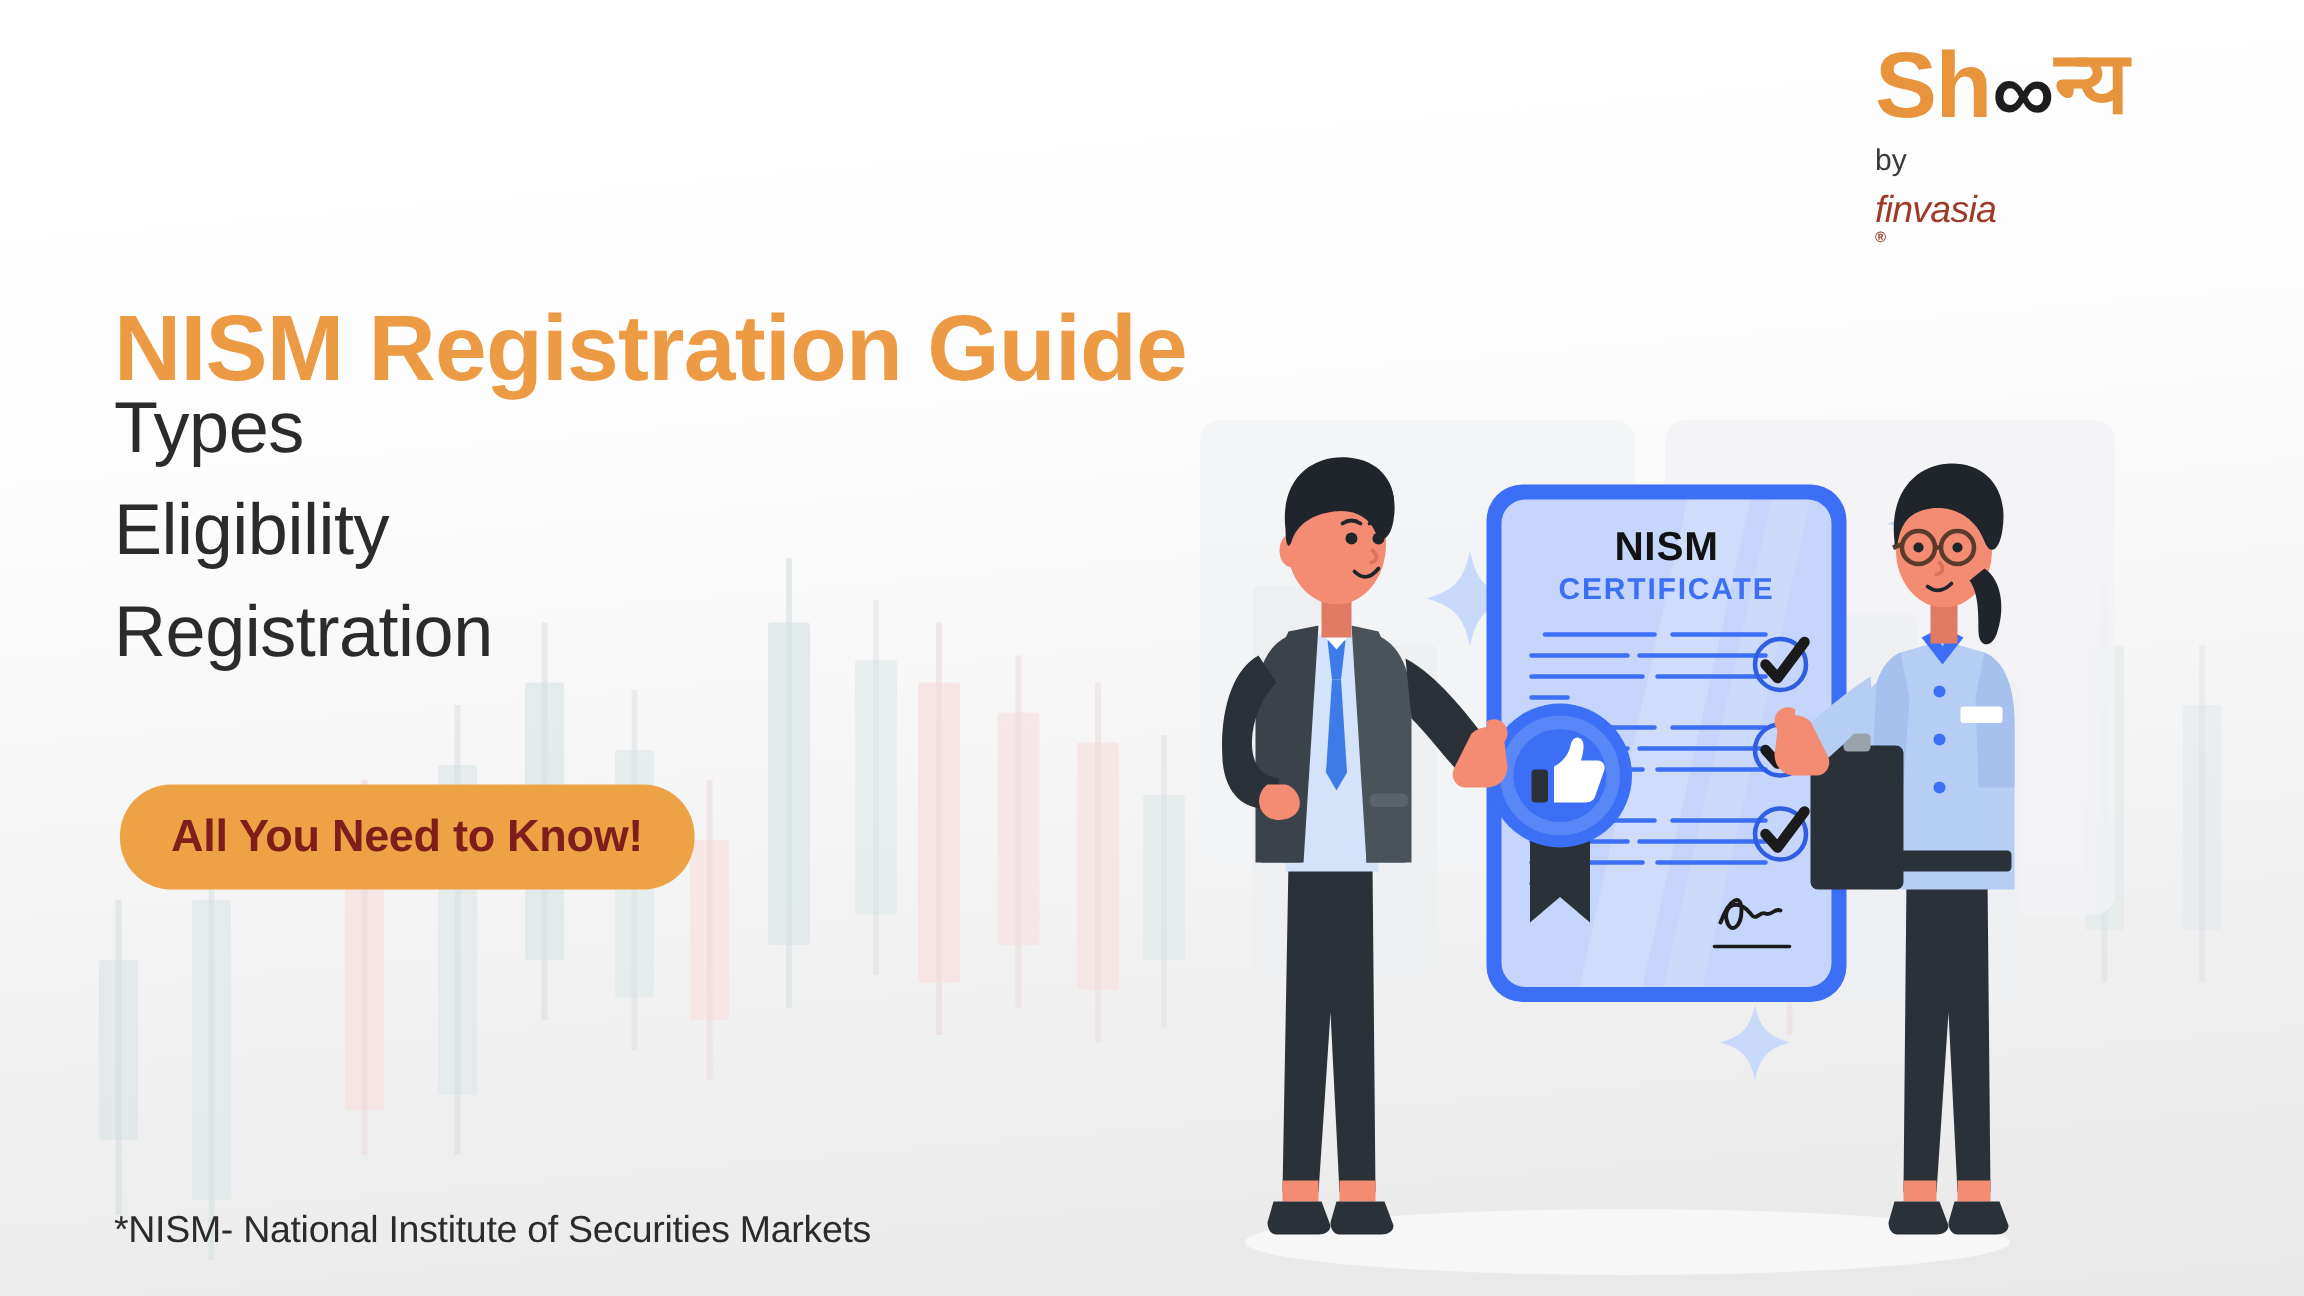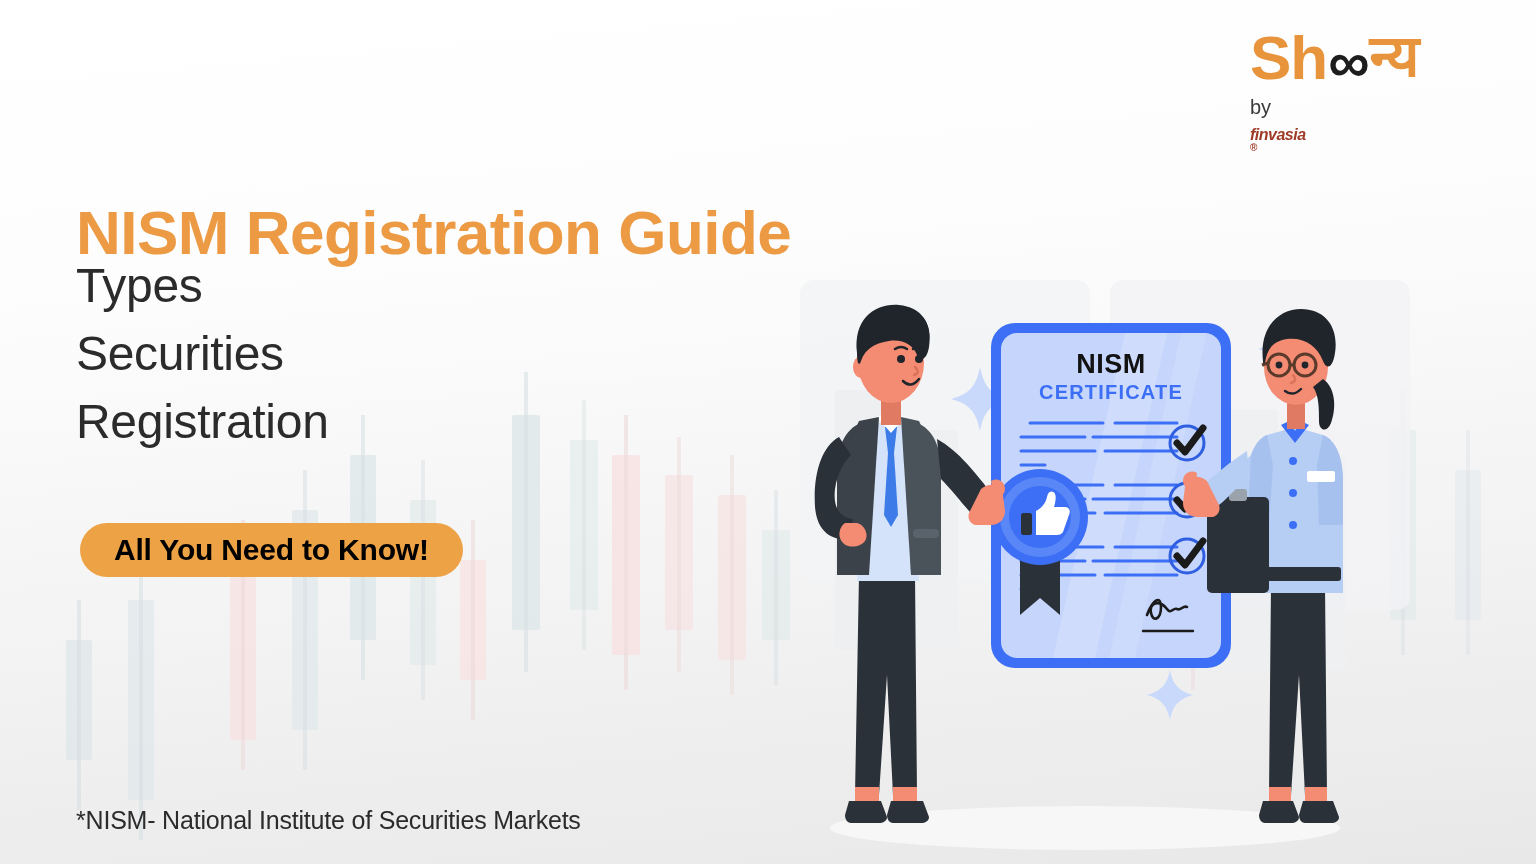--- a/index.html
+++ b/index.html
@@ -79,23 +79,23 @@
     display: flex;
     justify-content: flex-end;
     align-items: baseline;
     gap: 7px;
     flex-direction: column;
   }
   #logo-by { color: #3a3a3a; font-weight: 400; font-size: 20px;}
   #logo-finvasia {
     color: #9E3B27;
     font-style: italic;
-    font-weight: 700;
+    font-weight: 400;
     letter-spacing: -0.5px;
-    font-size: 16px;
+    font-size: 25px;
   }
   #logo-reg { font-size: 10px; color: #9E3B27; position: relative; top:-9px;}
 
   
   #headline {
     position: absolute;
     left: 76px;
     top: 158px;
     font-size: 62px;
     font-weight: 700;
@@ -121,25 +121,25 @@
     letter-spacing: -0.3px;
   }
 
   #cta-pill {
     position: absolute;
     left: 80px;
     top: 523px;
     display: inline-flex;
     align-items: center;
     justify-content: center;
-    height: 54px;
+    height: 70px;
     padding: 0 34px;
     border-radius: 34px;
     background: #EDA246;
-    color: #000000;
+    color: #7f1d1d;
     font-size: 30px;
     font-weight: 700;
     letter-spacing: -0.2px;
     border: none;
     cursor: pointer;
   }
 
   #footnote {
     position: absolute;
     left: 76px;
@@ -257,21 +257,21 @@
       <span id="logo-by">by</span>
       <span id="logo-finvasia">finvasia</span>
       <span id="logo-reg">®</span>
     </div>
   </div>
 
   <h1 id="headline">NISM Registration Guide</h1>
 
   <ul id="subtitle-list">
     <li>Types</li>
-    <li>Securities</li>
+    <li>Eligibility</li>
     <li>Registration</li>
   </ul>
 
   <button id="cta-pill">All You Need to Know!</button>
 
   <div id="footnote">*NISM- National Institute of Securities Markets</div>
 
   <svg id="illustration" viewBox="0 0 570 585" aria-hidden="true">
 
     <ellipse cx="290" cy="553" rx="255" ry="22" fill="#f7f7f7"></ellipse>

